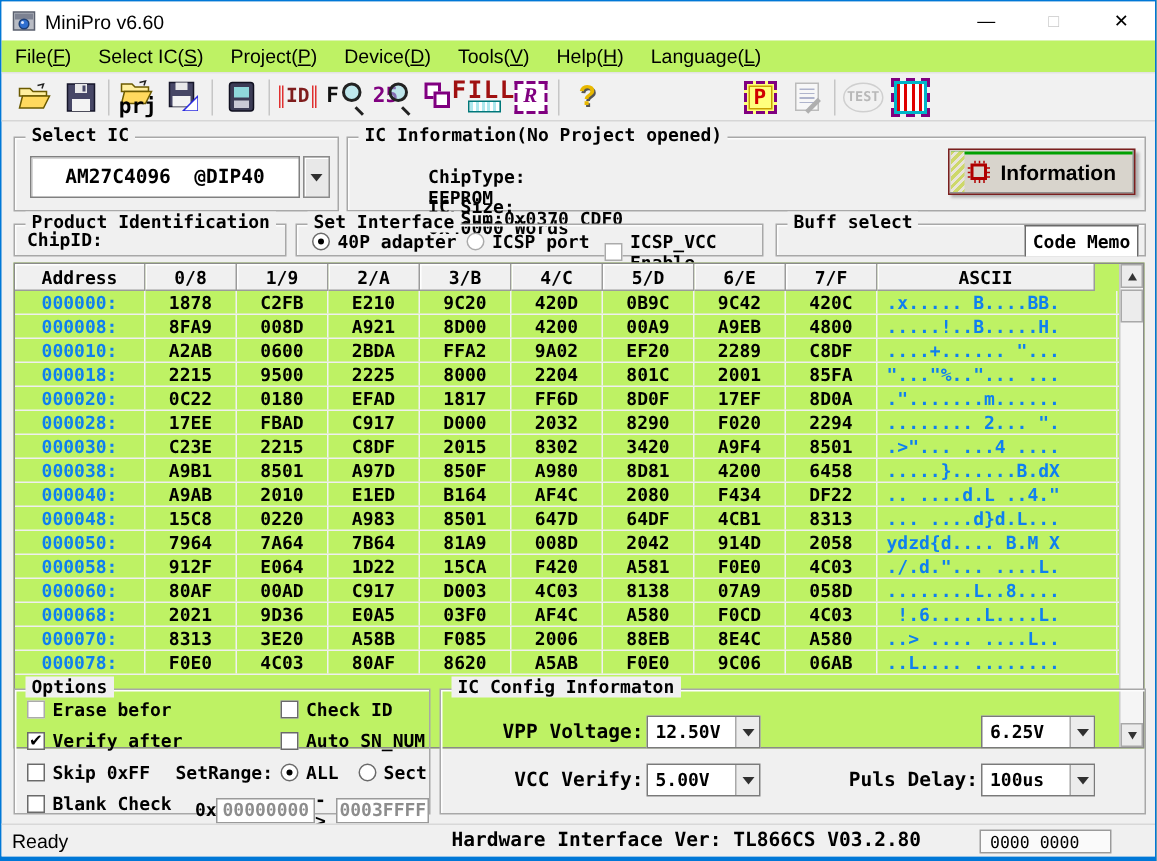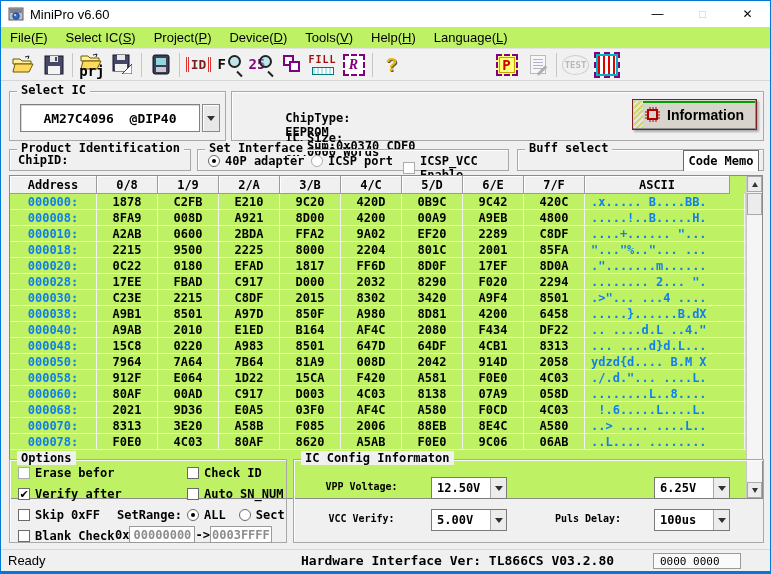--- a/index.html
+++ b/index.html
@@ -24,21 +24,21 @@
   .toolbar { position:absolute; top:47px; left:0; right:0; height:33px; background:#f1f1f1; border-top:1px solid #e3e3e3; border-bottom:1px solid #d6d6d6; display:flex; align-items:center; }
   .tbtn { width:31px; height:28px; flex:none; display:flex; align-items:center; justify-content:center; position:relative; }
   .tsep { width:1px; height:24px; background:#c6c6c6; margin:0 3px; flex:none; }
   .tspacer { width:84px; flex:none; }
   .glyph-red { color:#7f1d1d; font-family:"DejaVu Sans Mono",monospace; font-weight:bold; font-size:13px; }
   .magwrap { position:relative; width:26px; height:24px; }
   .mag-letter { position:absolute; left:1px; top:3px; font-weight:bold; font-size:14px; font-family:"DejaVu Sans Mono",monospace; }
   .mag-lens { position:absolute; right:2px; top:2px; width:13px; height:13px; border:2px solid #222; border-radius:50%; background:rgba(140,220,230,.5); }
   .mag-handle { position:absolute; right:0px; bottom:2px; width:7px; height:2px; background:#222; transform:rotate(45deg); }
   .fill-icon { display:flex; flex-direction:column; align-items:center; }
-  .fill-word { color:#a01010; font-weight:bold; font-size:10px; font-family:"DejaVu Sans Mono",monospace; letter-spacing:1px; line-height:10px; }
+  .fill-word { color:#a01010; font-weight:bold; font-size:16px; font-family:"DejaVu Sans Mono",monospace; letter-spacing:1px; line-height:10px; }
   .fill-bar { width:22px; height:8px; margin-top:2px; border:1px solid #00787a; background:repeating-linear-gradient(90deg,#aee8ee 0 2px,#ffffff 2px 4px); }
   .rchip { width:22px; height:22px; border:2px dashed #800080; background:#fff; display:flex; align-items:center; justify-content:center; font-family:"Liberation Serif",serif; font-style:italic; font-weight:bold; color:#800080; font-size:14px; }
   .help-glyph { color:#e8b800; font-weight:bold; font-size:19px; text-shadow:1px 1px 0 #555; }
   .pchip { width:22px; height:22px; border:2px dashed #800080; background:#ffff7d; display:flex; align-items:center; justify-content:center; font-weight:bold; color:#d00000; font-size:14px; font-family:"DejaVu Sans Mono",monospace; outline:1px solid #c8a000; outline-offset:-4px; }
   .editdoc { width:16px; height:19px; background:#fafafa; border:1px solid #aaa; position:relative; opacity:.75; }
   .editdoc .lines { position:absolute; left:2px; top:3px; width:10px; height:10px;
     background:repeating-linear-gradient(#9aa0c0 0 1px, transparent 1px 3px); }
   .editdoc .pen { position:absolute; right:-3px; bottom:1px; width:12px; height:3px; background:#9a9a9a; transform:rotate(-45deg); }
   .test-icon { color:#b8b8b8; font-weight:bold; font-size:9px; font-family:"DejaVu Sans Mono",monospace; border:1px solid #cfcfcf; border-radius:50%; padding:4px 2px; }
   .readchip { width:22px; height:22px; border:2px solid #00b4c8; outline:2px dashed #800080; outline-offset:0px; background:repeating-linear-gradient(90deg,#e00000 0 2px,#fff 2px 5px); }
@@ -81,21 +81,21 @@
   
   .vscroll { position:absolute; top:0; right:0; width:16px; height:100%; background:#f5f5f5; border-left:1px solid #c9c9c9; }
   .sb-btn { position:absolute; left:0; width:15px; height:16px; background:#ececec; border:1px solid #a9a9a9; display:flex; align-items:center; justify-content:center; }
   .sb-up { top:0; } .sb-down { bottom:0; }
   .sb-thumb { position:absolute; left:0; top:17px; width:15px; height:22px; background:#ececec; border:1px solid #a9a9a9; }
   .tri-up-s { width:0; height:0; border-left:3px solid transparent; border-right:3px solid transparent; border-bottom:5px solid #333; }
   .tri-down-s { width:0; height:0; border-left:3px solid transparent; border-right:3px solid transparent; border-top:5px solid #333; }
   
   .range-input { height:17px; border:1px solid #9a9a9a; background:#fff; color:#8d8d8d; font-family:"DejaVu Sans Mono",monospace; font-weight:bold; font-size:12px; display:flex; align-items:center; justify-content:center; }
   
-  .cfg-label { position:absolute; text-align:center; font-family:"DejaVu Sans Mono",monospace; font-weight:bold; font-size:10px; }
+  .cfg-label { position:absolute; text-align:right; font-family:"DejaVu Sans Mono",monospace; font-weight:bold; font-size:13px; }
   .combo { position:absolute; width:76px; height:22px; border:1px solid #7a7a7a; background:#fff; display:flex; align-items:center; }
   .combo-value { flex:1; padding-left:5px; font-family:"DejaVu Sans Mono",monospace; font-weight:bold; font-size:12px; }
   .combo-btn { width:16px; height:100%; background:#ececec; border-left:1px solid #a9a9a9; display:flex; align-items:center; justify-content:center; flex:none; }
   
   .statusbar { position:absolute; left:0; right:0; top:548px; height:22px; background:#f0f0f0; border-top:1px solid #d8d8d8; }
   .status-ready { position:absolute; left:7px; top:3px; font-size:13px; }
   .status-hw { position:absolute; left:300px; top:3px; font-family:"DejaVu Sans Mono",monospace; font-weight:bold; font-size:13px; white-space:pre; }
   .status-counter { position:absolute; left:652px; top:3px; width:88px; height:16px; border:1px solid #9a9a9a; background:#fafafa; display:flex; align-items:center; padding-left:6px; font-family:"DejaVu Sans Mono",monospace; font-size:11px; }
   svg { display:block; }
 </style>
@@ -251,20 +251,21 @@
 
   <div class="group" style="left:8px;top:90px;width:217px;height:50px">
     <span class="group-label">Select IC</span>
     <div class="ic-combo">AM27C4096  @DIP40</div>
     <div class="ic-combo-btn">
         <span class="tri-down"></span>
       </div>
   </div>
 
   <div class="group" style="left:230px;top:90px;width:533px;height:50px">
+    <span class="group-label">IC Information(No Project opened)</span>
     <div class="ic-line1 bitfont">
       <span>ChipType:</span>
       <span>EEPROM</span>&nbsp;&nbsp;&nbsp;
       <span>ChkSum:</span><span>0x0370 CDF0</span>
     </div>
     <div class="ic-line2 bitfont">
       <span>IC Size:</span>&nbsp;
       <span>0x40000 Words</span>
     </div>
     <div class="info-btn">
@@ -567,21 +568,21 @@
       <span class="checkbox"></span>
       <span class="bitfont">Auto SN_NUM</span>
     </div>
     <div class="ctl-row" style="left:107px;top:48px">
       <span class="bitfont">SetRange:</span>
       <span class="radio sel"></span>
       <span class="bitfont">ALL</span>
       <span class="radio" style="margin-left:8px"></span>
       <span class="bitfont">Sect</span>
     </div>
-    <div class="ctl-row" style="left:105px;top:66px;gap:0">
+    <div class="ctl-row" style="left:120px;top:66px;gap:0">
       <span class="bitfont">0x</span>
       <span class="range-input" style="width:66px">00000000</span>
       <span class="bitfont">-&gt;</span>
       <span class="range-input" style="width:62px">0003FFFF</span>
     </div>
   </div>
 
   <div class="group" style="left:292px;top:458px;width:471px;height:84px">
     <span class="group-label">IC Config Informaton</span>
     <span class="cfg-label" style="left:0;top:21px;width:135px">VPP Voltage:</span>

